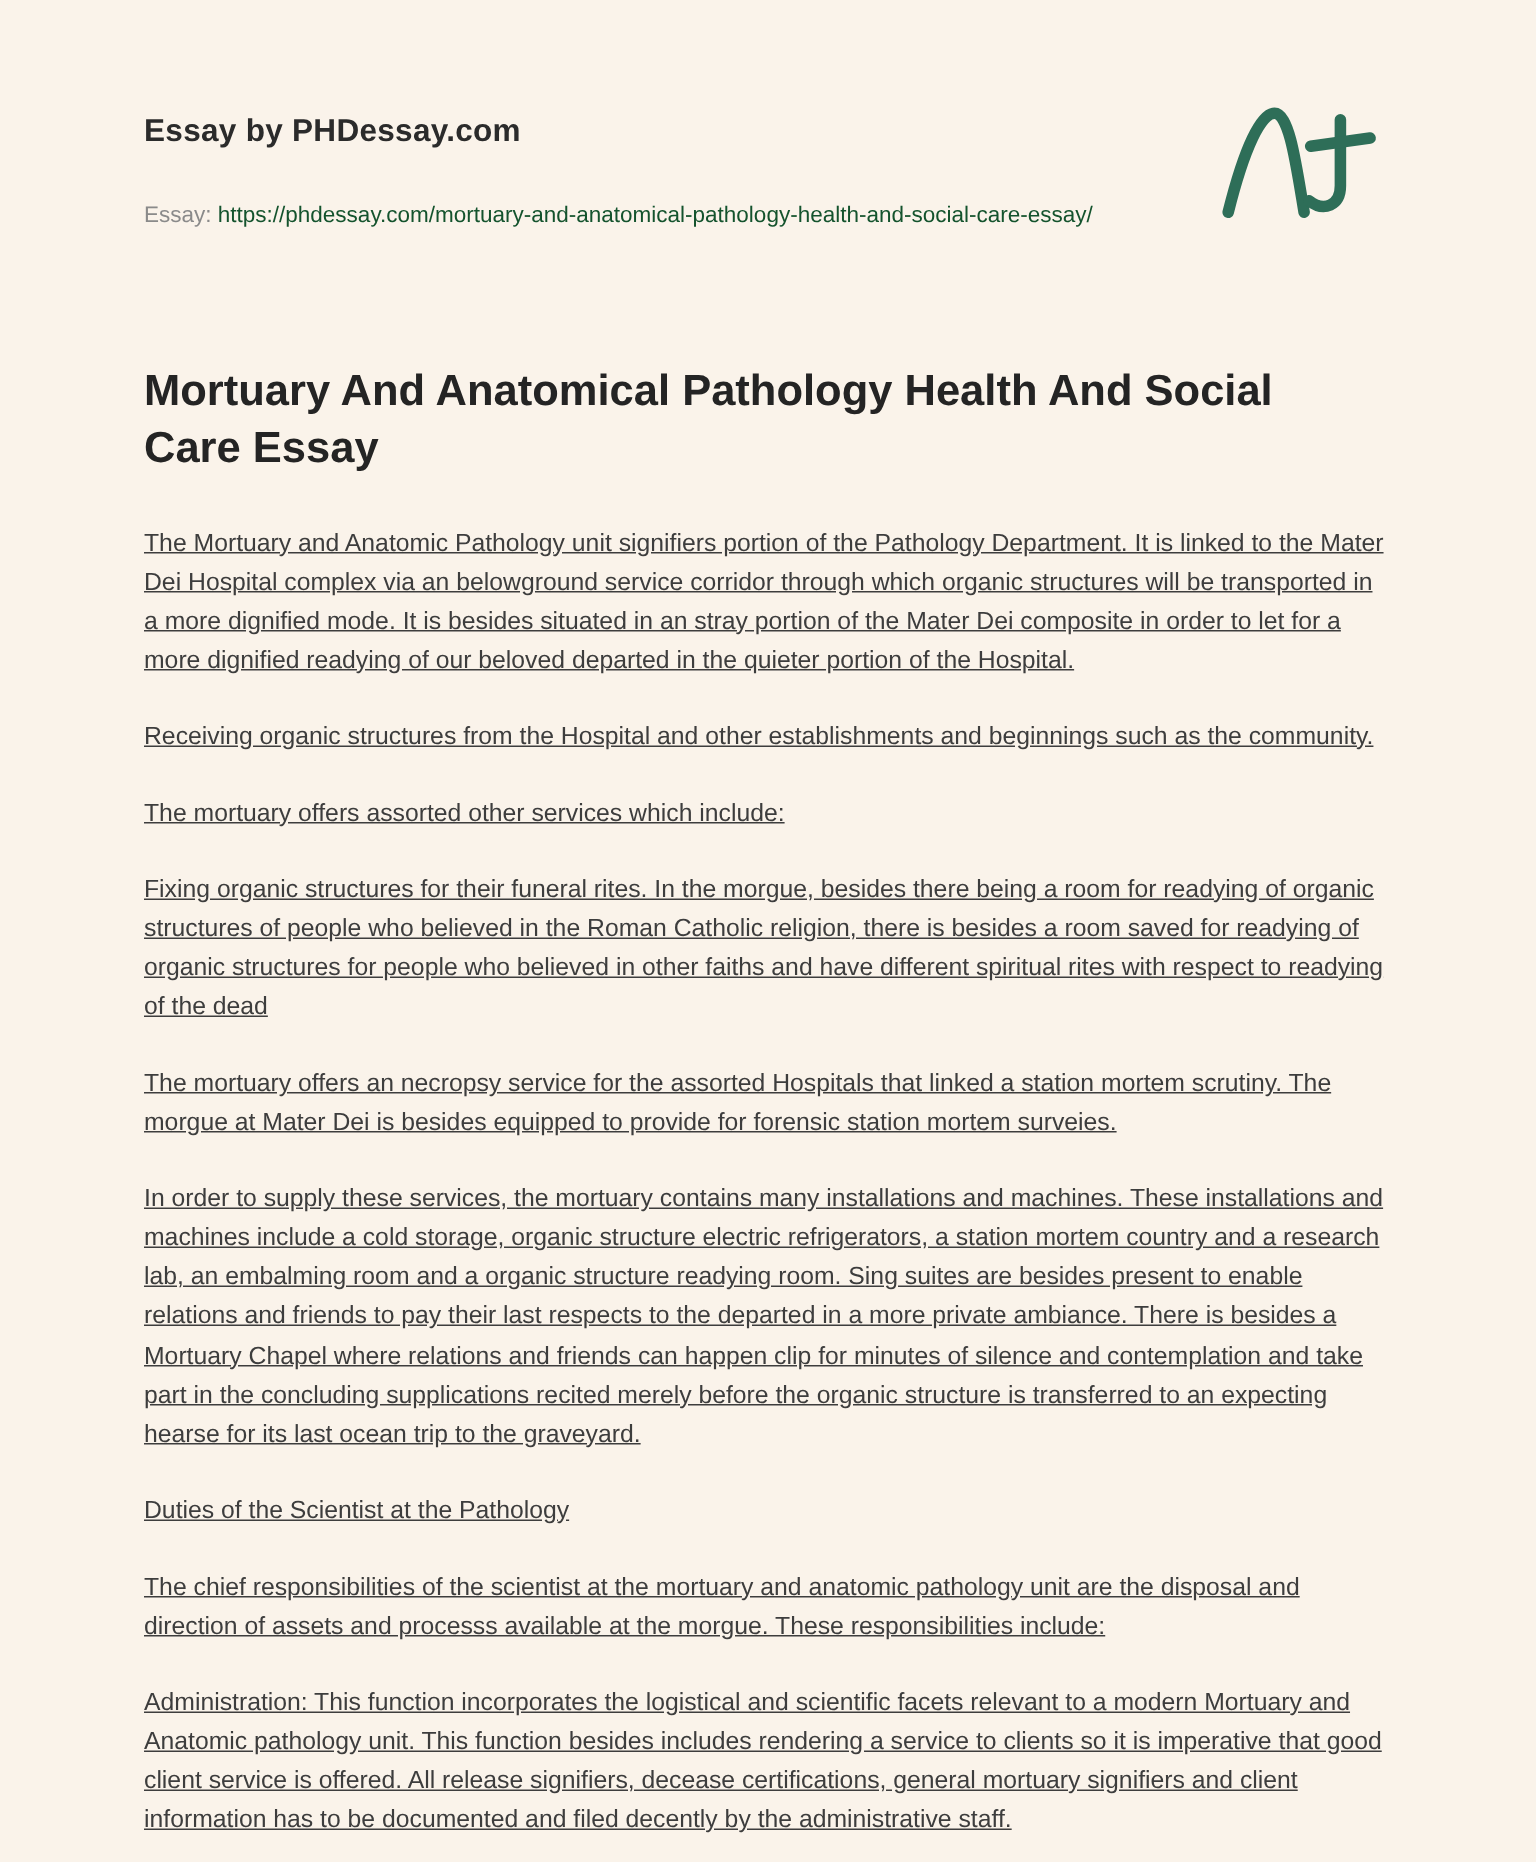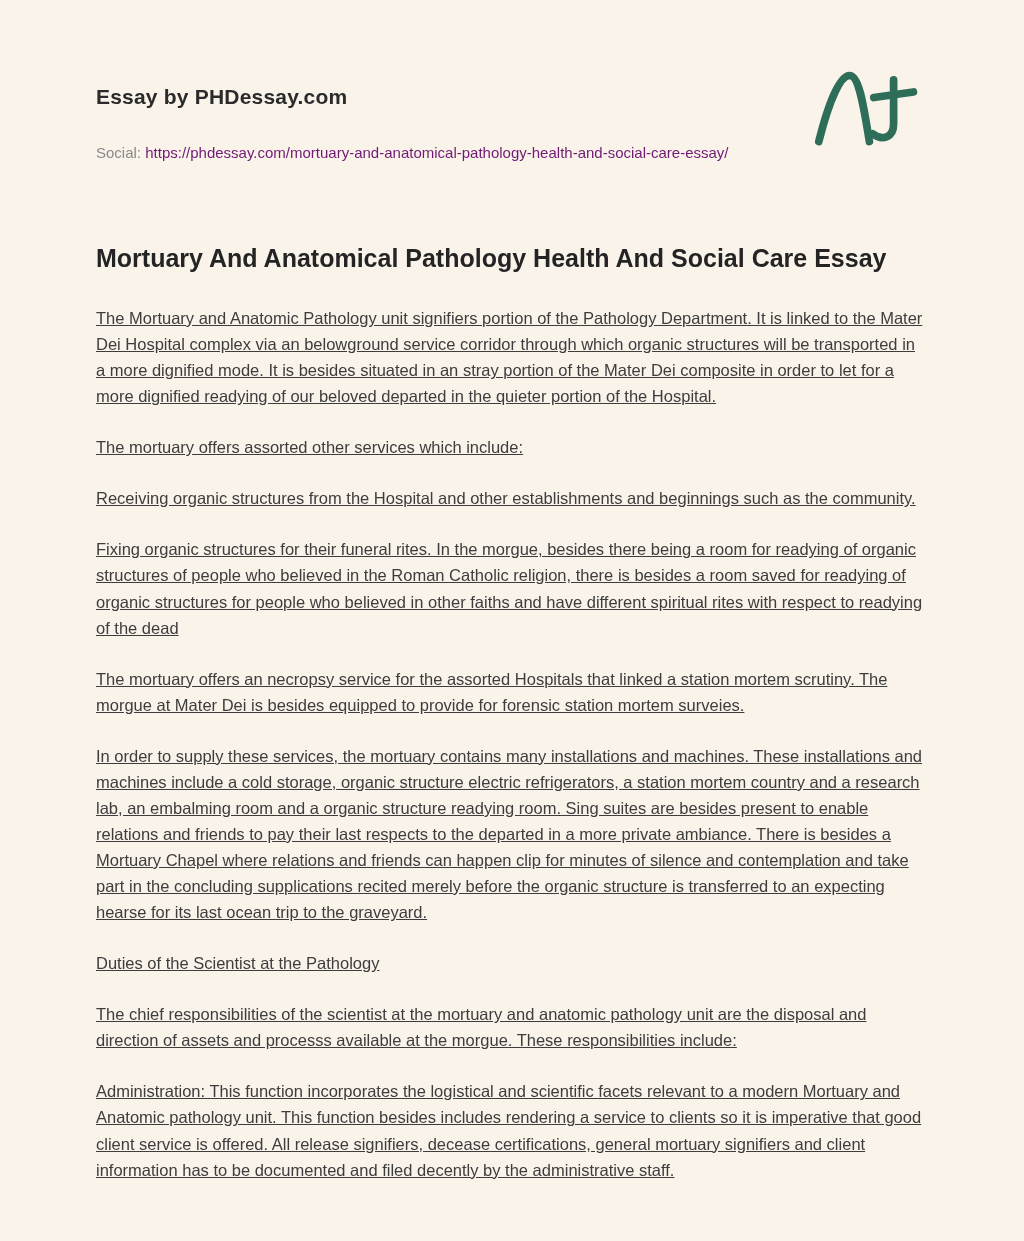--- a/index.html
+++ b/index.html
@@ -20,21 +20,21 @@
   .page {
     width: 1024px;
     height: 1241px;
     padding: 64px 96px 0 96px;
     position: relative;
   }
 
   .header-row {
     display: flex;
     justify-content: space-between;
-    align-items: flex-end;
+    align-items: center;
   }
 
   .header-left {
     max-width: 680px;
   }
 
   .byline {
     font-size: 21px;
     font-weight: 700;
     color: #2b2b2b;
@@ -44,35 +44,35 @@
 
   .source-line {
     margin-top: 32px;
     font-size: 15px;
     line-height: 1.55;
     color: #8a8a8a;
     max-width: 660px;
   }
 
   .source-url {
-    color: #701a75;
+    color: #14532d;
     text-decoration: none;
     word-break: break-all;
   }
 
   .logo {
     width: 110px;
     height: 100px;
     flex-shrink: 0;
     margin-right: 8px;
   }
 
   .title {
     margin-top: 78px;
-    font-size: 25px;
+    font-size: 29px;
     line-height: 1.32;
     font-weight: 700;
     color: #242424;
     max-width: 820px;
   }
 
   .essay-body {
     margin-top: 30px;
     max-width: 836px;
     text-decoration: underline;
@@ -87,38 +87,38 @@
 </style>
 </head>
 <body>
 
 <div class="page">
 
   <div class="header-row">
     <div class="header-left">
       <div class="byline">Essay by PHDessay.com</div>
       <div class="source-line">
-        <span>Social:</span>
+        <span>Essay:</span>
         <a href="#" class="source-url">https://phdessay.com/mortuary-and-anatomical-pathology-health-and-social-care-essay/</a>
       </div>
     </div>
 
     <svg class="logo" viewBox="0 0 100 90" fill="none" stroke="#2e6e58" stroke-width="7" stroke-linecap="round">
       <path d="M8 70 C18 30 28 10 36 10 C45 10 49 40 54 70"></path>
       <path d="M76 14 L76 54 C76 66 66 70 57 63"></path>
       <path d="M58 30 L94 25"></path>
     </svg>
   </div>
 
   <h1 class="title">Mortuary And Anatomical Pathology Health And Social Care Essay</h1>
 
   <div class="essay-body">
     <p>The Mortuary and Anatomic Pathology unit signifiers portion of the Pathology Department. It is linked to the Mater Dei Hospital complex via an belowground service corridor through which organic structures will be transported in a more dignified mode. It is besides situated in an stray portion of the Mater Dei composite in order to let for a more dignified readying of our beloved departed in the quieter portion of the Hospital.</p>
+    <p>Receiving organic structures from the Hospital and other establishments and beginnings such as the community.</p>
     <p>The mortuary offers assorted other services which include:</p>
-    <p>Receiving organic structures from the Hospital and other establishments and beginnings such as the community.</p>
     <p>Fixing organic structures for their funeral rites. In the morgue, besides there being a room for readying of organic structures of people who believed in the Roman Catholic religion, there is besides a room saved for readying of organic structures for people who believed in other faiths and have different spiritual rites with respect to readying of the dead</p>
     <p>The mortuary offers an necropsy service for the assorted Hospitals that linked a station mortem scrutiny. The morgue at Mater Dei is besides equipped to provide for forensic station mortem surveies.</p>
     <p>In order to supply these services, the mortuary contains many installations and machines. These installations and machines include a cold storage, organic structure electric refrigerators, a station mortem country and a research lab, an embalming room and a organic structure readying room. Sing suites are besides present to enable relations and friends to pay their last respects to the departed in a more private ambiance. There is besides a Mortuary Chapel where relations and friends can happen clip for minutes of silence and contemplation and take part in the concluding supplications recited merely before the organic structure is transferred to an expecting hearse for its last ocean trip to the graveyard.</p>
     <p>Duties of the Scientist at the Pathology</p>
     <p>The chief responsibilities of the scientist at the mortuary and anatomic pathology unit are the disposal and direction of assets and processs available at the morgue. These responsibilities include:</p>
     <p>Administration: This function incorporates the logistical and scientific facets relevant to a modern Mortuary and Anatomic pathology unit. This function besides includes rendering a service to clients so it is imperative that good client service is offered. All release signifiers, decease certifications, general mortuary signifiers and client information has to be documented and filed decently by the administrative staff.</p>
 
   </div>
 
 </div>

